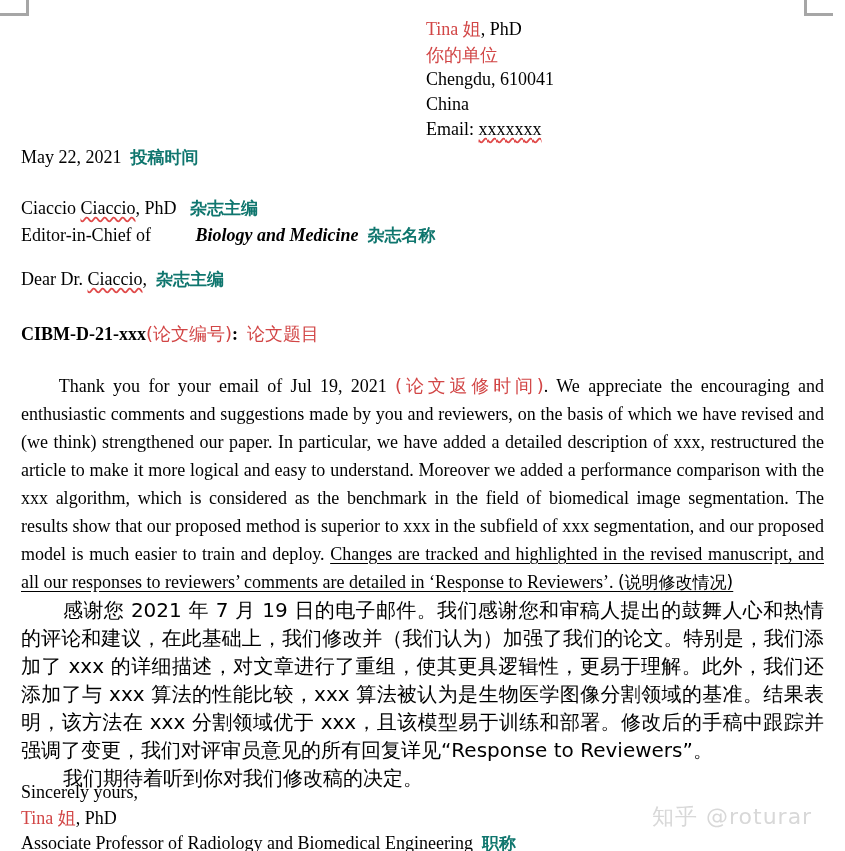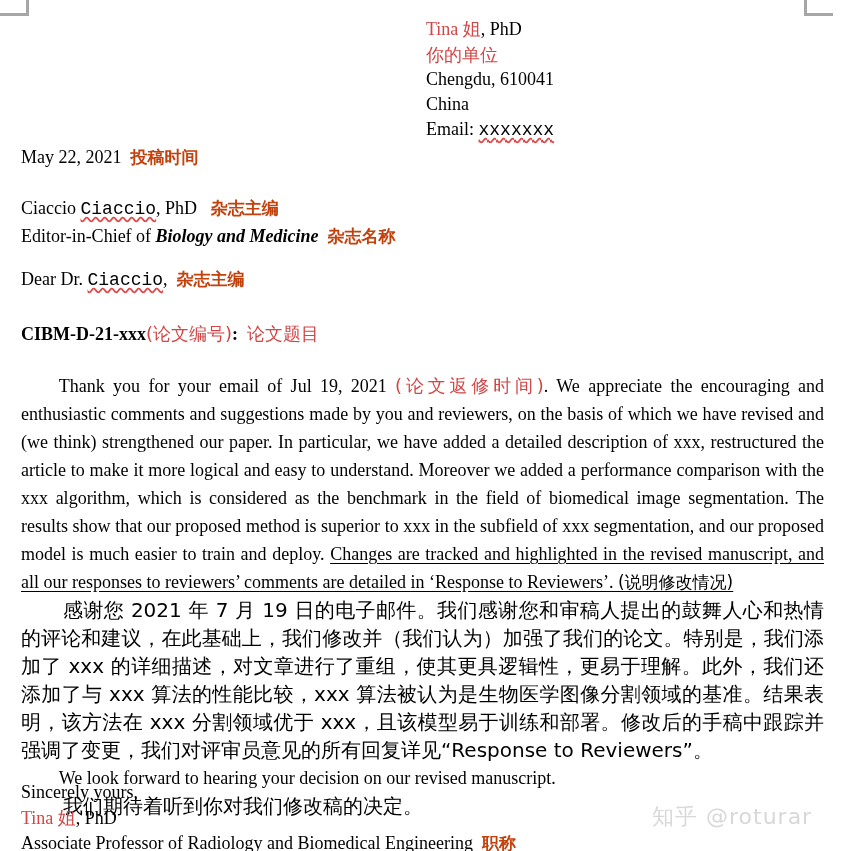--- a/index.html
+++ b/index.html
@@ -37,28 +37,27 @@
 
   .page {
     position: absolute;
     left: 0;
     top: 0;
     width: 845px;
     height: 669px;
   }
 
   .red { color: #d24646; }
-  .bolditalic { font-weight: bold; font-style: italic; }
+  .bolditalic { font-weight: bold; font-style: italic; margin-left: 40px; }
 
   
   .squiggle {
     text-decoration: underline wavy #e04a4a;
     text-decoration-skip-ink: none;
     text-underline-offset: 2px;
-    font-family: Liberation Mono, monospace;
   }
 
   
   .sender-block {
     position: absolute;
     left: 426px;
     top: 16px;
     font-size: 18px;
     line-height: 25px;
     white-space: nowrap;
@@ -73,21 +72,21 @@
   .date-line {
     position: absolute;
     left: 21px;
     top: 145px;
     font-size: 18px;
     line-height: 24px;
   }
   .ann {
     font-family: "DejaVu Sans", sans-serif;
     font-weight: bold;
-    color: #c2410c;
+    color: #0f766e;
     font-size: 17px;
   }
 
   
   .editor-block {
     position: absolute;
     left: 21px;
     top: 195px;
     font-size: 18px;
     line-height: 27px;
@@ -196,21 +195,20 @@
   <div class="salutation"><span>Dear Dr. </span><span class="squiggle">Ciaccio</span><span>,</span>&nbsp;&nbsp;<span class="ann">杂志主编</span></div>
 
   <div class="ms-title"><span>CIBM-D-21-xxx</span><span class="red cn">(论文编号)</span><span>:</span>&nbsp;&nbsp;<span class="red cn">论文题目</span></div>
 
   <div class="body-area">
 
     <p class="en"><span>Thank you for your email of Jul 19, 2021 </span><span class="red cn-org">(论文返修时间)</span><span>. We appreciate the encouraging and enthusiastic comments and suggestions made by you and reviewers, on the basis of which we have revised and (we think) strengthened our paper. In particular, we have added a detailed description of xxx, restructured the article to make it more logical and easy to understand. Moreover we added a performance comparison with the xxx algorithm, which is considered as the benchmark in the field of biomedical image segmentation. The results show that our proposed method is superior to xxx in the subfield of xxx segmentation, and our proposed model is much easier to train and deploy. </span><span class="uline"><span>Changes are tracked and highlighted in the revised manuscript, and all our responses to reviewers’ comments are detailed in ‘Response to Reviewers’. </span><span class="cn-ann">(说明修改情况)</span></span></p>
 
     <p class="cn">感谢您 2021 年 7 月 19 日的电子邮件。我们感谢您和审稿人提出的鼓舞人心和热情的评论和建议，在此基础上，我们修改并（我们认为）加强了我们的论文。特别是，我们添加了 xxx 的详细描述，对文章进行了重组，使其更具逻辑性，更易于理解。此外，我们还添加了与 xxx 算法的性能比较，xxx 算法被认为是生物医学图像分割领域的基准。结果表明，该方法在 xxx 分割领域优于 xxx，且该模型易于训练和部署。修改后的手稿中跟踪并强调了变更，我们对评审员意见的所有回复详见“Response to Reviewers”。</p>
 
-    <p class="en">We look forward to hearing your decision on our revised manuscript.</p>
 
     <p class="cn">我们期待着听到你对我们修改稿的决定。</p>
 
   </div>
 
   <div class="closing">
     <div>Sincerely yours,</div>
     <div><span class="red">Tina </span><span class="red cn-org">姐</span><span>, PhD</span></div>
     <div><span>Associate Professor of Radiology and Biomedical Engineering</span>&nbsp;&nbsp;<span class="ann">职称</span></div>
   </div>

